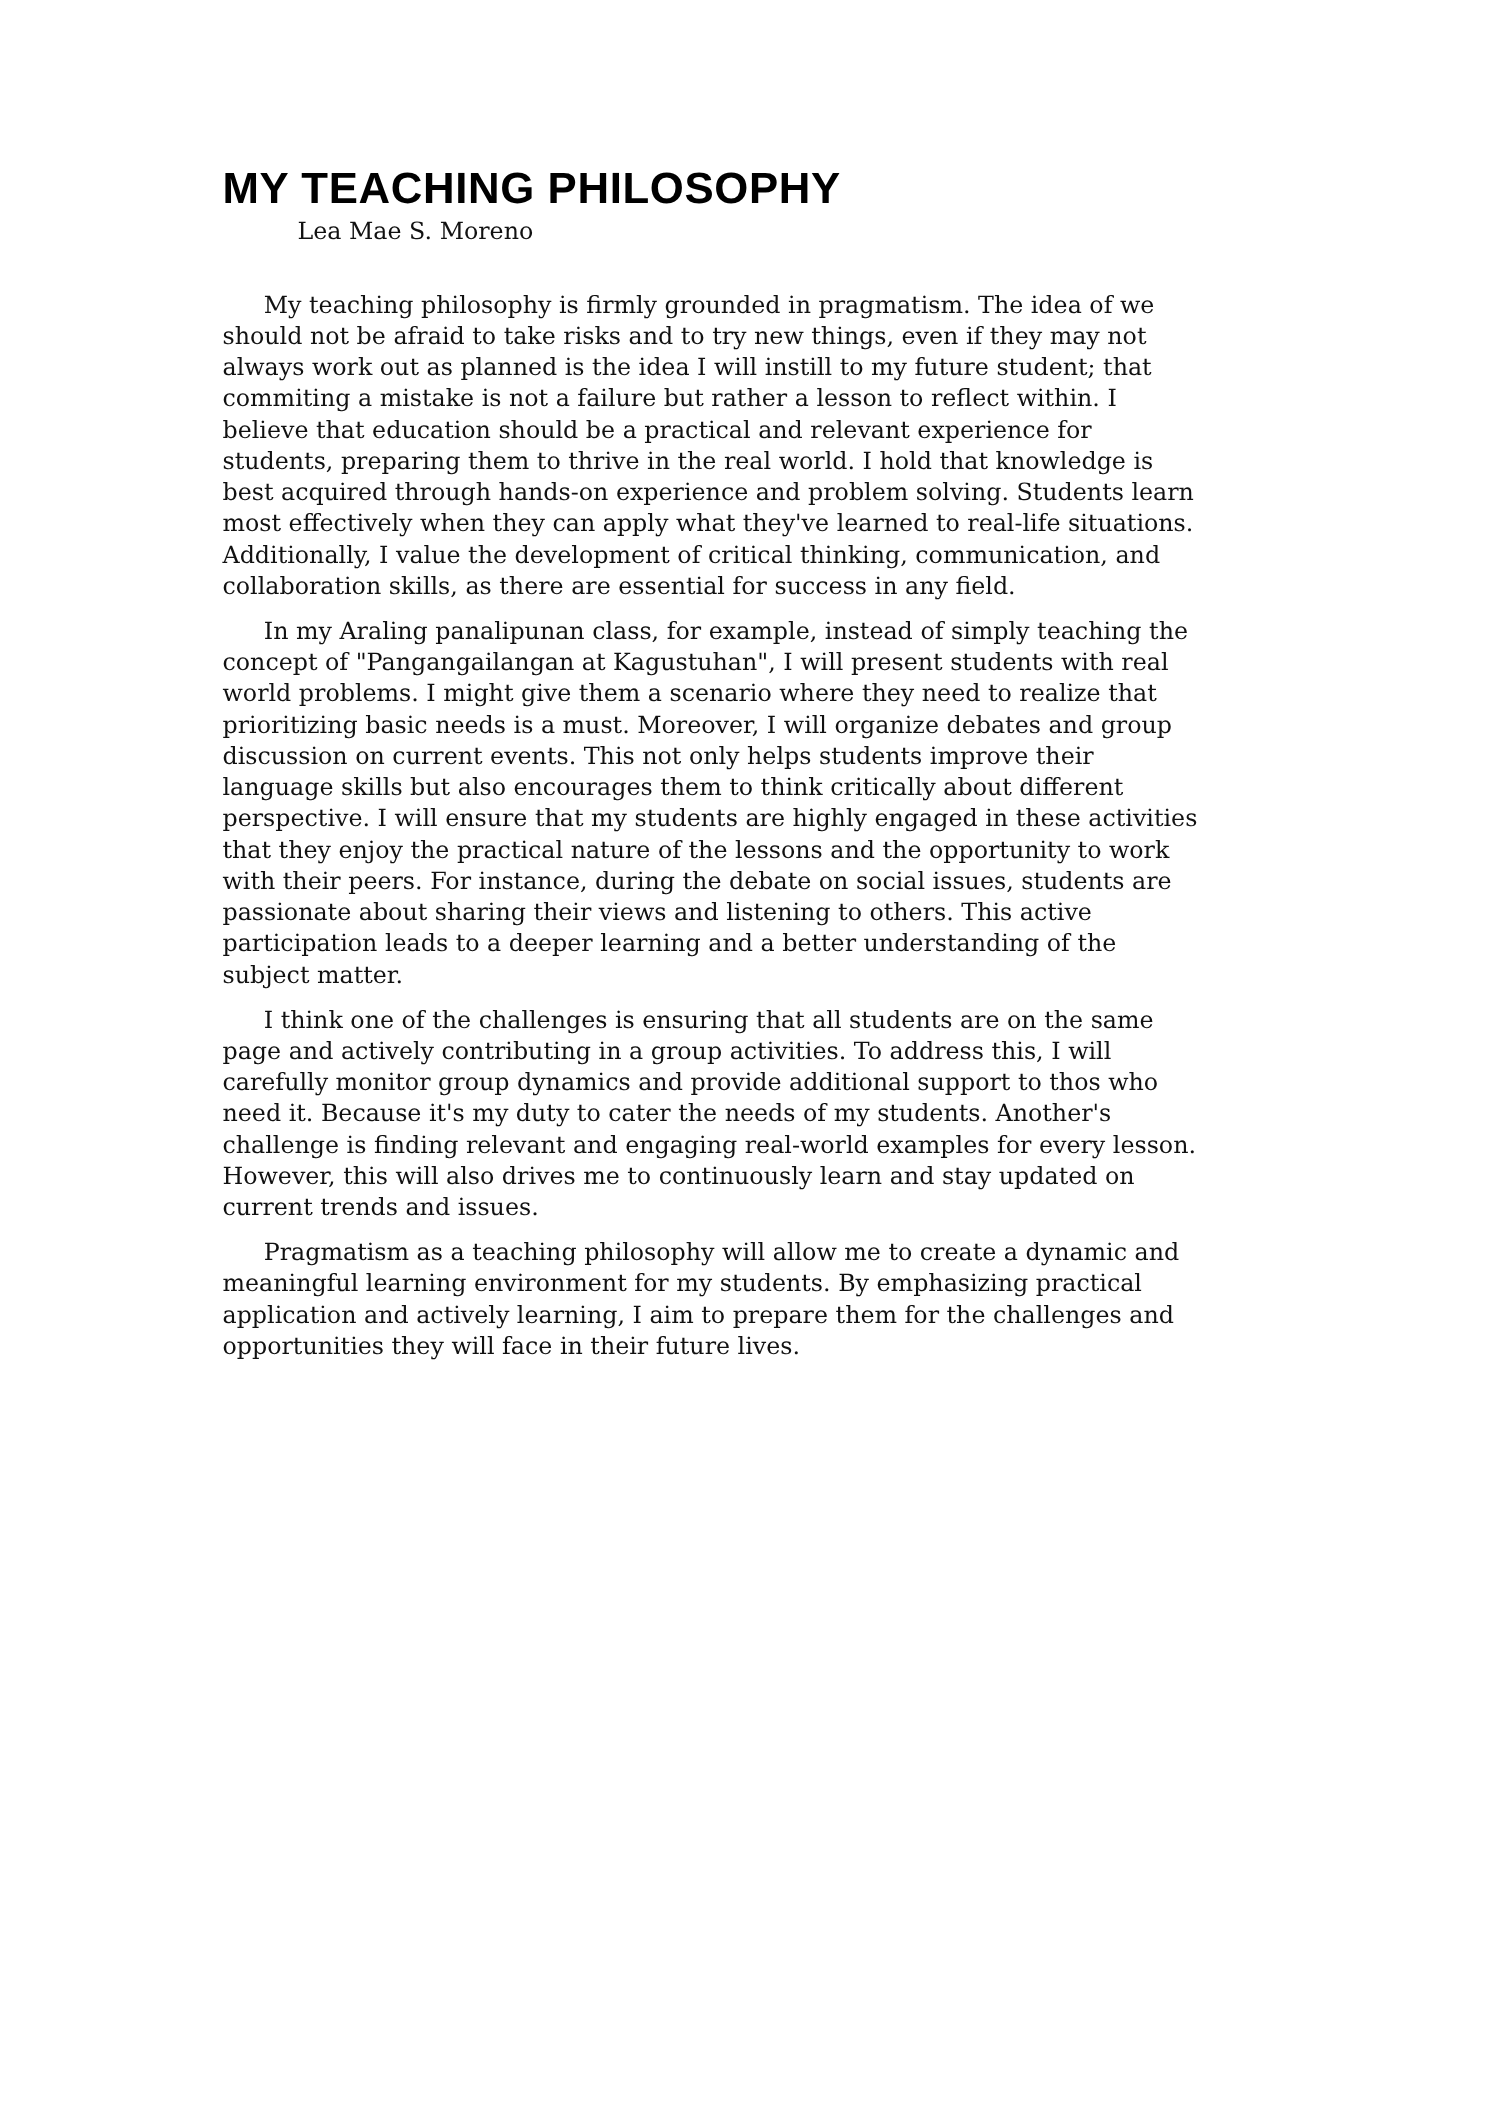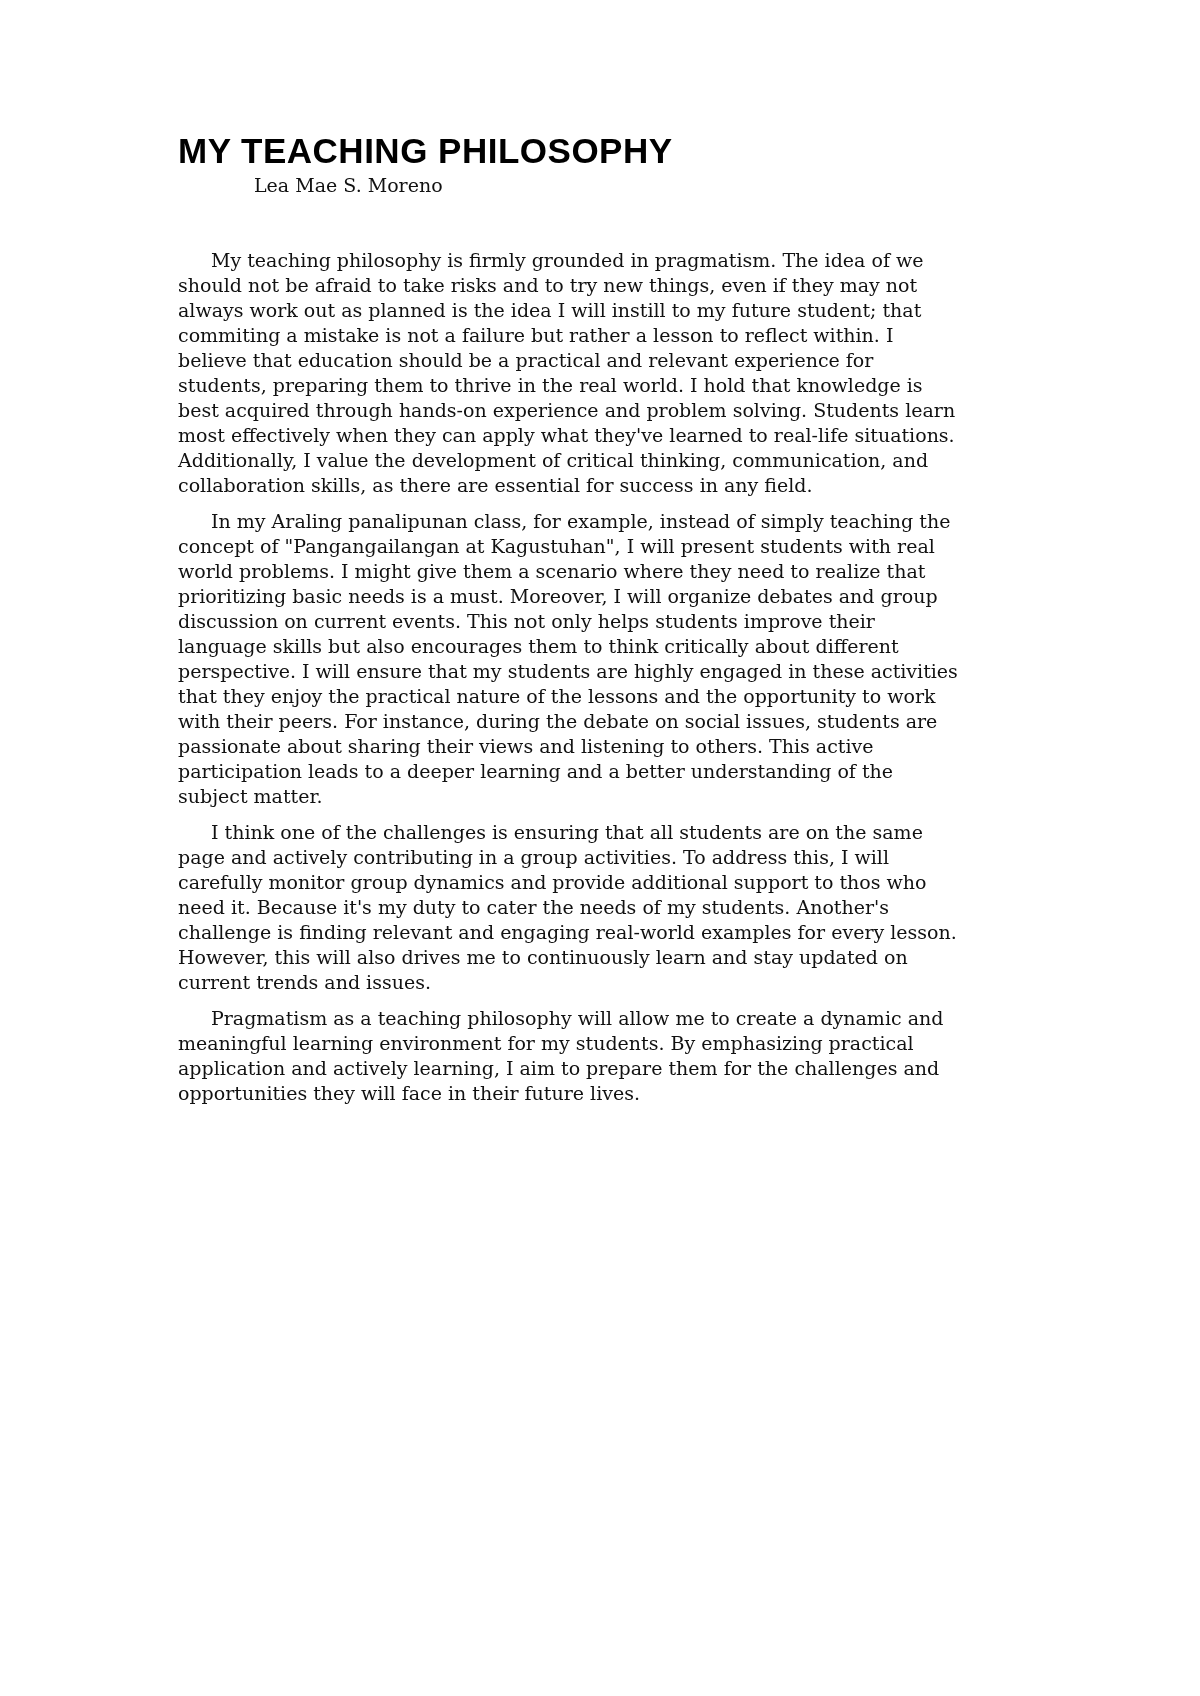--- a/index.html
+++ b/index.html
@@ -27,25 +27,25 @@
     font-size: 35px;
     letter-spacing: 0.5px;
     line-height: 1.05;
     color: #000000;
     margin: 0 0 2px 0;
   }
   .byline {
     font-family: "DejaVu Serif", "Liberation Serif", serif;
     font-size: 19px;
     line-height: 26px;
-    margin-left: 76px;
+    margin-left: 60px;
     color: #111111;
   }
   .essay {
-    margin-top: 50px;
+    margin-top: 34px;
   }
   .essay p {
     font-family: "DejaVu Serif", "Liberation Serif", serif;
     font-size: 19px;
     line-height: 25px;
     text-indent: 33px;
     margin: 0 0 11px 0;
     color: #111111;
     text-align: left;
   }

